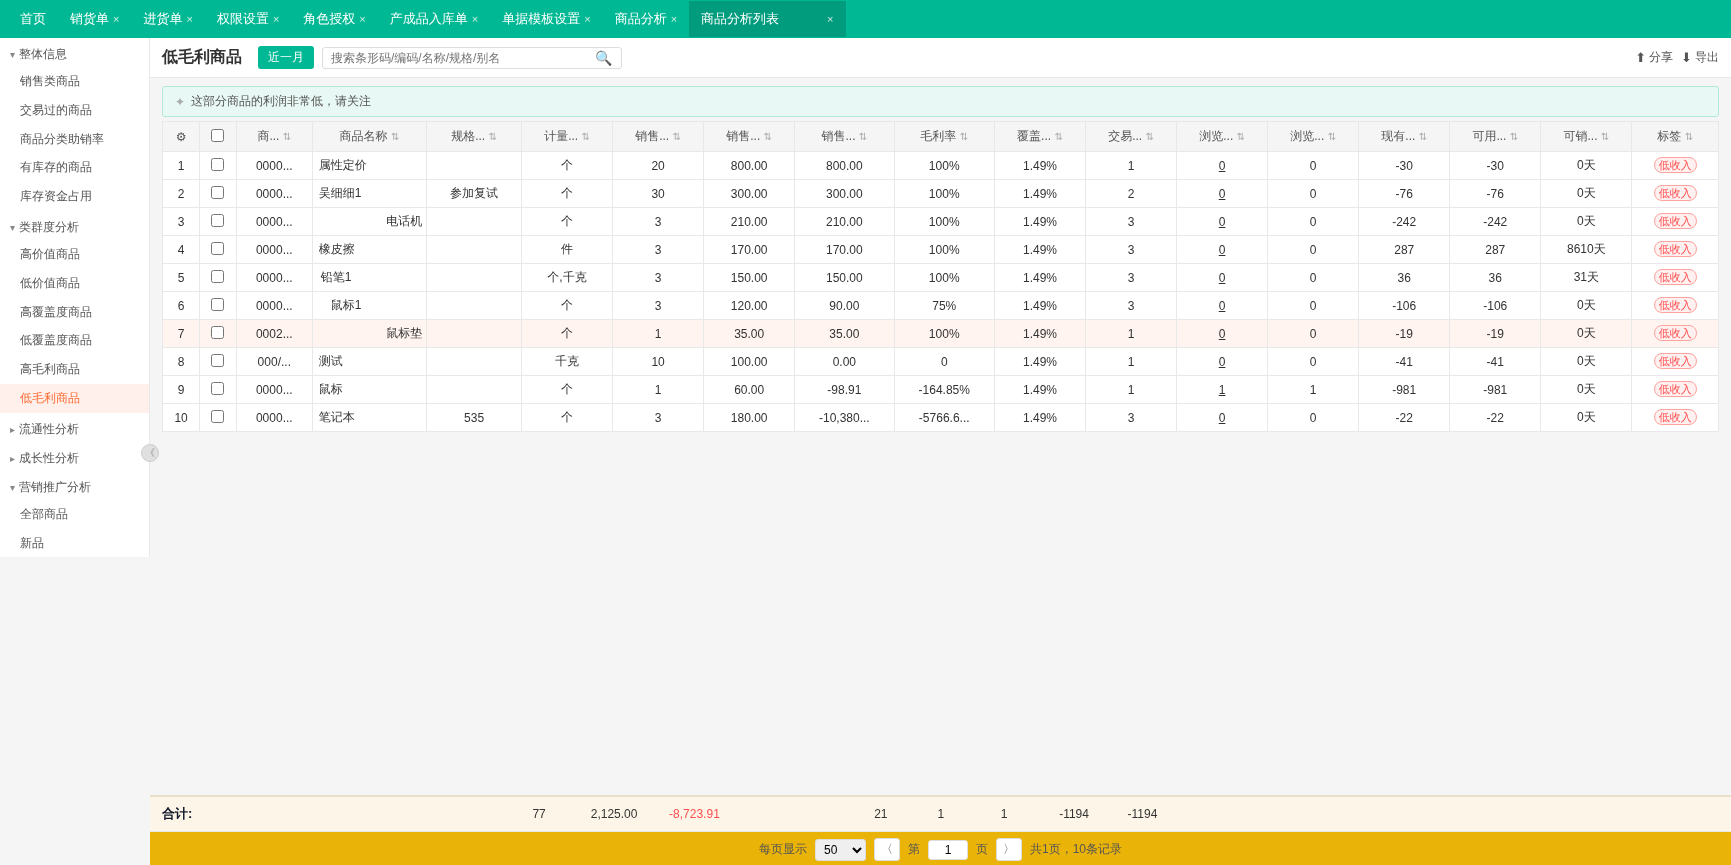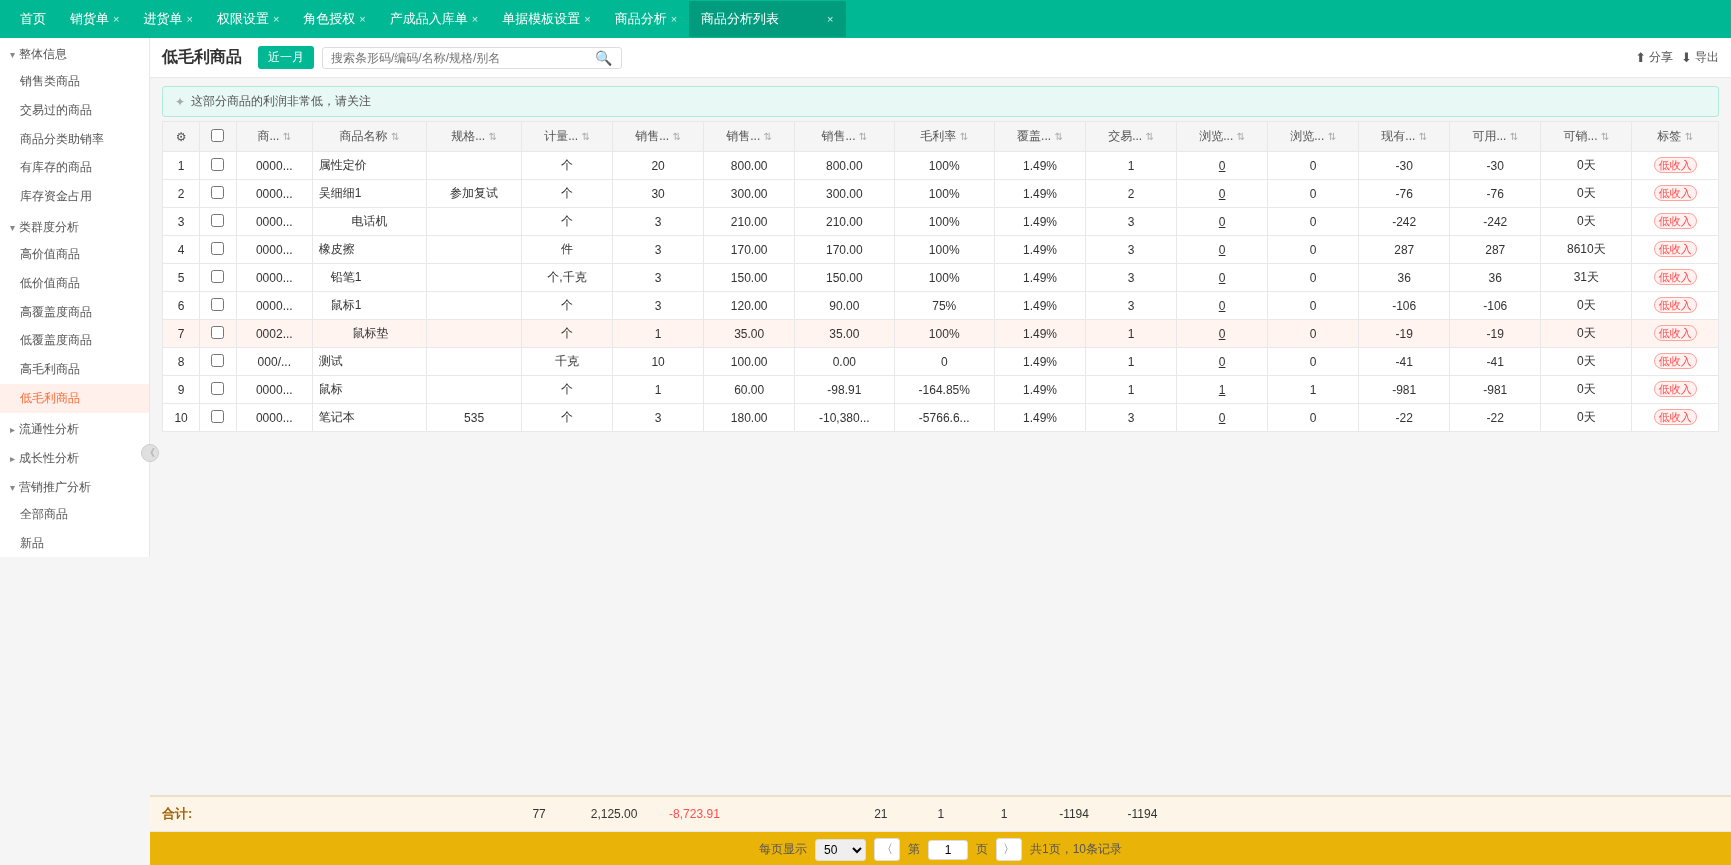--- a/index.html
+++ b/index.html
@@ -191,21 +191,21 @@
     
     .table-footer {
       background: #fdf6e8;
       border-top: 2px solid #e8e0c8;
       display: flex;
       align-items: center;
       padding: 8px 12px;
       font-size: 12px;
       gap: 0;
     }
-    .footer-label { color: #a16207; font-size: 13px; font-weight: bold; }
+    .footer-label { color: #0f172a; font-size: 13px; font-weight: bold; }
 
     
     .pagination-bar {
       display: flex;
       align-items: center;
       justify-content: center;
       padding: 6px 12px;
       background: #eab308;
       border-top: 1px solid #e8e8e8;
       gap: 8px;
@@ -441,21 +441,21 @@
       <td>0</td>
       <td style="color:">-76</td>
       <td>-76</td>
       <td class="val-orange">0天</td>
       <td><span class="tag-badge">低收入</span></td>
     </tr>
             <tr>
       <td>3</td>
       <td><input type="checkbox" style=""></td>
       <td>0000...</td>
-      <td style="text-align:center;padding-left:4px;">电话机</td>
+      <td style="text-align:right;padding-left:4px;">电话机</td>
       <td></td>
       <td>个</td>
       <td>3</td>
       <td>210.00</td>
       <td class="">210.00</td>
       <td class="">100%</td>
       <td>1.49%</td>
       <td>3</td>
       <td class="underlined">0</td>
       <td>0</td>
@@ -481,21 +481,21 @@
       <td>0</td>
       <td style="color:">287</td>
       <td>287</td>
       <td class="">8610天</td>
       <td><span class="tag-badge">低收入</span></td>
     </tr>
             <tr>
       <td>5</td>
       <td><input type="checkbox" style=""></td>
       <td>0000...</td>
-      <td style="text-align:left;padding-left:18px;">铅笔1</td>
+      <td style="text-align:left;padding-left:8px;">铅笔1</td>
       <td></td>
       <td>个,千克</td>
       <td>3</td>
       <td>150.00</td>
       <td class="">150.00</td>
       <td class="">100%</td>
       <td>1.49%</td>
       <td>3</td>
       <td class="underlined">0</td>
       <td>0</td>
@@ -521,21 +521,21 @@
       <td>0</td>
       <td style="color:">-106</td>
       <td>-106</td>
       <td class="val-orange">0天</td>
       <td><span class="tag-badge">低收入</span></td>
     </tr>
             <tr class="highlighted">
       <td>7</td>
       <td><input type="checkbox" style=""></td>
       <td>0002...</td>
-      <td style="text-align:center;padding-left:6px;">鼠标垫</td>
+      <td style="text-align:right;padding-left:6px;">鼠标垫</td>
       <td></td>
       <td>个</td>
       <td>1</td>
       <td>35.00</td>
       <td class="">35.00</td>
       <td class="">100%</td>
       <td>1.49%</td>
       <td>1</td>
       <td class="underlined">0</td>
       <td>0</td>

